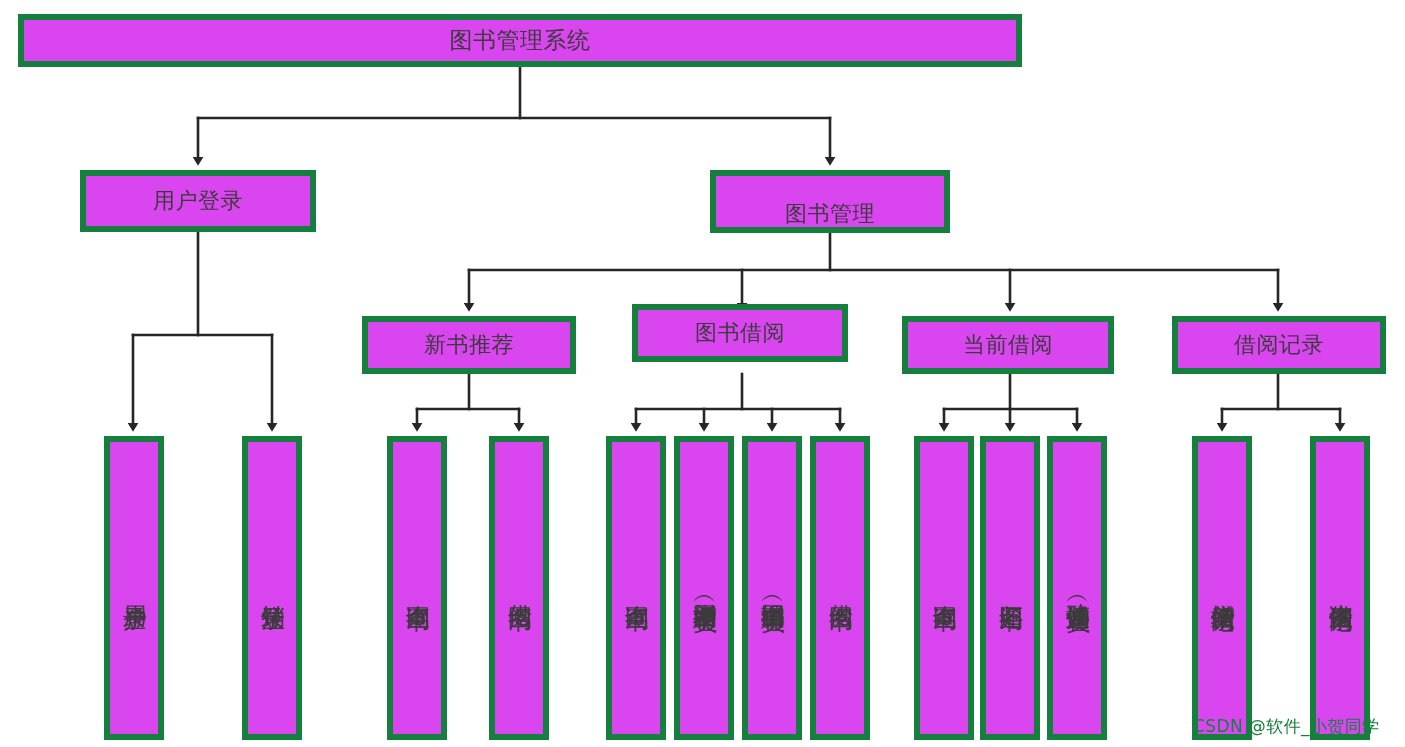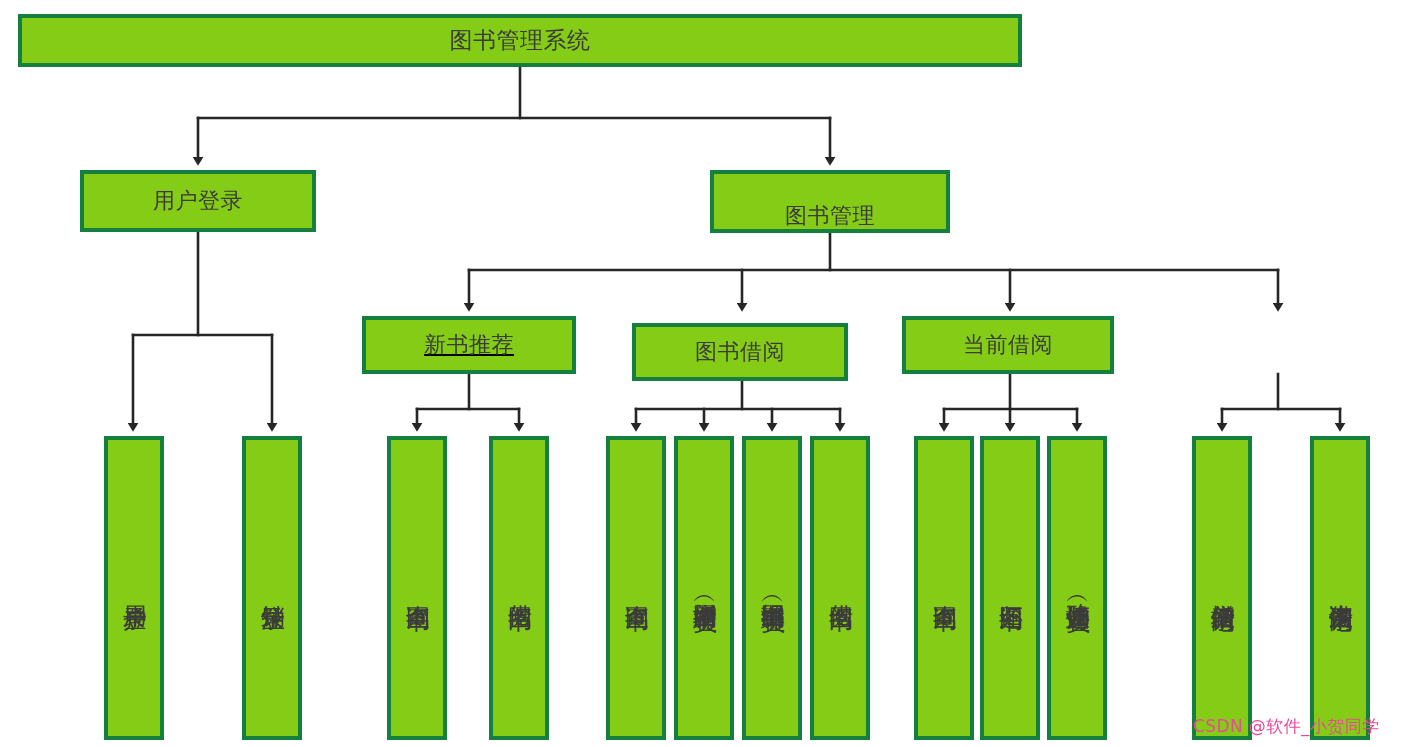--- a/index.html
+++ b/index.html
@@ -23,22 +23,22 @@
     position: absolute;
     left: 0;
     top: 0;
     width: 1405px;
     height: 747px;
     pointer-events: none;
   }
   .node {
     position: absolute;
     box-sizing: border-box;
-    background: #84cc16;
-    border: 4px solid #15803d;
+    background: #d946ef;
+    border: 6px solid #15803d;
     display: flex;
     align-items: center;
     justify-content: center;
   }
   .node-label {
     color: #3b3b3b;
     font-size: 22px;
     line-height: 1.16;
     letter-spacing: 0.5px;
     white-space: nowrap;
@@ -52,21 +52,21 @@
     letter-spacing: 1px;
   }
   .node.root .node-label {
     font-size: 23px;
   }
   #watermark {
     position: absolute;
     left: 1193px;
     top: 715px;
     font-size: 17px;
-    color: #ec4899;
+    color: #15803d;
     letter-spacing: 0.4px;
     white-space: nowrap;
     font-family: "DejaVu Sans", "Liberation Sans", sans-serif;
   }
 </style>
 </head>
 <body>
 
 <div id="canvas">
 
@@ -124,28 +124,31 @@
     <span class="node-label">图书管理系统</span>
   </div>
 
   <div class="node" style="left:80px; top:170px; width:236px; height:62px;">
     <span class="node-label">用户登录</span>
   </div>
   <div class="node" style="left:710px; top:170px; width:240px; height:63px;align-items:flex-end;">
     <span class="node-label">图书管理</span>
   </div>
 
-  <div class="node" style="left:362px; top:316px; width:214px; height:58px;text-decoration:underline;">
+  <div class="node" style="left:362px; top:316px; width:214px; height:58px;">
     <span class="node-label">新书推荐</span>
   </div>
-  <div class="node" style="left:632px; top:323px; width:216px; height:58px;">
+  <div class="node" style="left:632px; top:304px; width:216px; height:58px;">
     <span class="node-label">图书借阅</span>
   </div>
   <div class="node" style="left:902px; top:316px; width:212px; height:58px;">
     <span class="node-label">当前借阅</span>
+  </div>
+  <div class="node" style="left:1172px; top:316px; width:214px; height:58px;">
+    <span class="node-label">借阅记录</span>
   </div>
 
   <div class="node leaf" style="left:104px; top:436px; width:60px; height:304px;">
     <span class="node-label">用户登录</span>
   </div>
   <div class="node leaf" style="left:242px; top:436px; width:60px; height:304px;">
     <span class="node-label">注销登录</span>
   </div>
 
   <div class="node leaf" style="left:387px; top:436px; width:60px; height:304px;">

